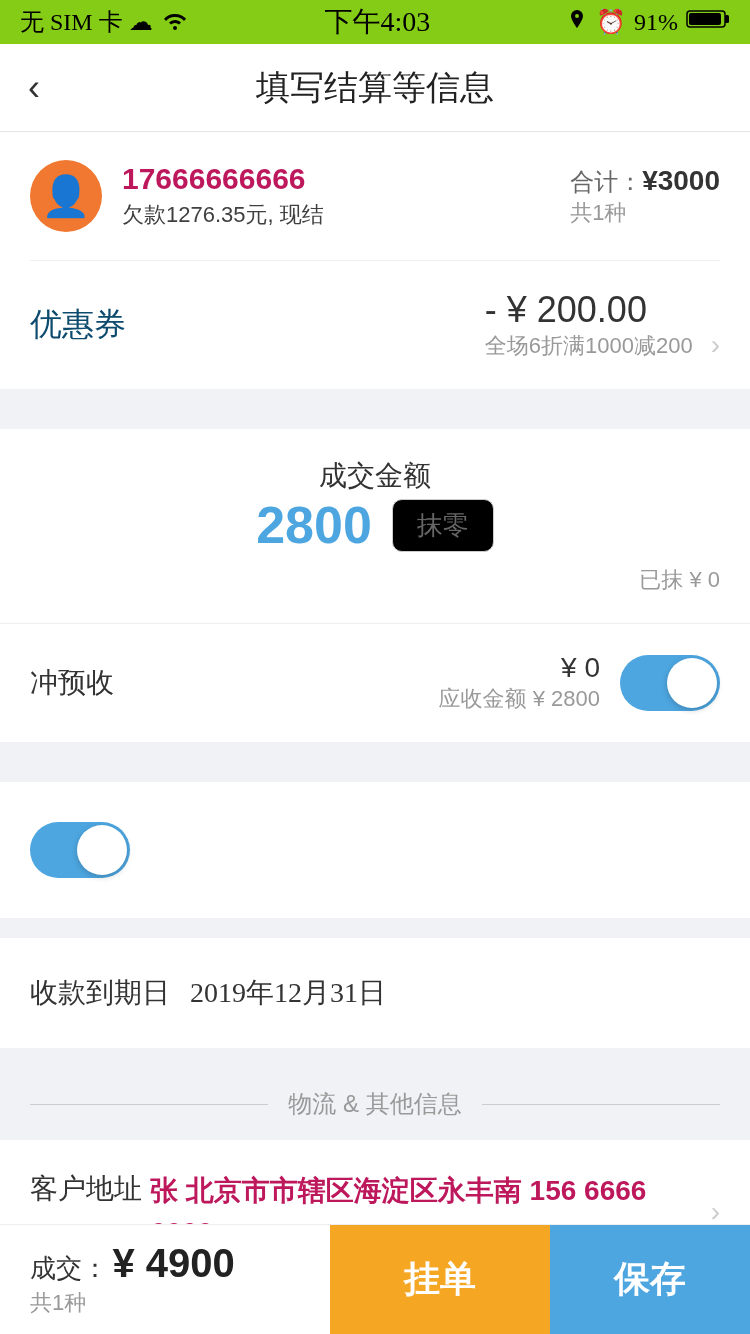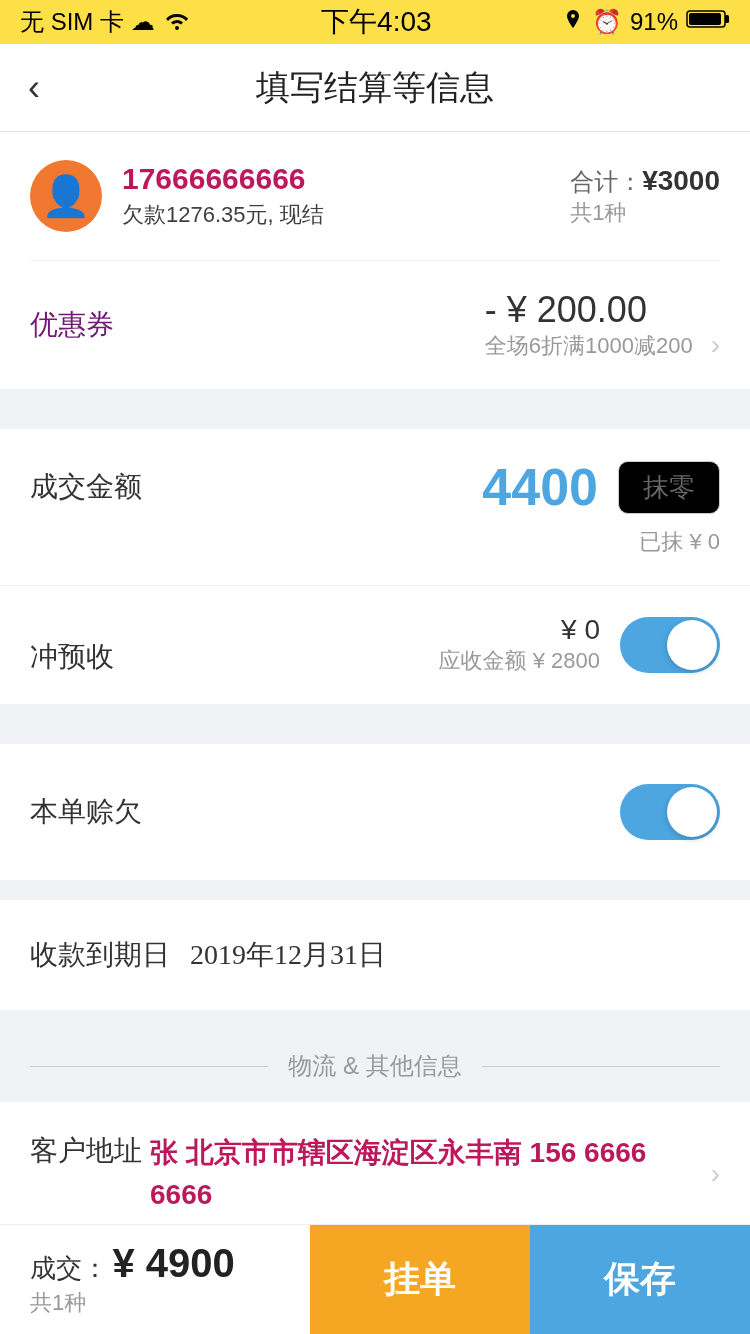--- a/index.html
+++ b/index.html
@@ -10,26 +10,27 @@
       width: 750px;
       min-height: 1334px;
       position: relative;
       overflow-x: hidden;
     }
 
     
     .status-bar {
       width: 750px;
       height: 44px;
-      background: #fde047;
+      background: #84cc16;
       display: flex;
       align-items: center;
       justify-content: space-between;
       padding: 16px 20px;
       font-size: 26px;
+      font-family: Liberation Serif, serif;
     }
     .status-left {
       display: flex;
       align-items: center;
       gap: 8px;
       font-size: 24px;
       color: #000;
     }
     .status-center {
       font-size: 28px;
@@ -137,22 +138,22 @@
 
     
     .coupon-row {
       background: #fff;
       padding: 28px 30px;
       display: flex;
       align-items: center;
       justify-content: space-between;
     }
     .coupon-label {
-      font-size: 28px;
-      color: #701a75;
+      font-size: 32px;
+      color: #0c4a6e;
     }
     .coupon-right {
       display: flex;
       align-items: flex-end;
       gap: 10px;
     }
     .coupon-discount {
       font-size: 36px;
       color: #333;
       font-weight: 500;
@@ -177,20 +178,21 @@
     
     .amount-section {
       background: #fff;
       padding: 28px 30px;
     }
     .amount-row {
       display: flex;
       align-items: center;
       justify-content: space-between;
       margin-bottom: 10px;
+      flex-direction: column;
     }
     .amount-label {
       font-size: 28px;
       color: #333;
     }
     .amount-right {
       display: flex;
       align-items: center;
       gap: 20px;
     }
@@ -215,21 +217,21 @@
     }
 
     
     .prereceive-section {
       background: #fff;
       padding: 28px 30px;
       border-top: 1px solid #eee;
     }
     .prereceive-row {
       display: flex;
-      align-items: flex-end;
+      align-items: center;
       justify-content: space-between;
     }
     .prereceive-label {
       font-size: 28px;
       color: #333;
     }
     .prereceive-right {
       display: flex;
       align-items: center;
       gap: 20px;
@@ -389,21 +391,21 @@
       background: #f5a623;
       display: flex;
       align-items: center;
       justify-content: center;
       font-size: 36px;
       color: #fff;
       font-weight: 600;
       cursor: pointer;
     }
     .bottom-btn-save {
-      width: 220px;
+      width: 200px;
       height: 110px;
       background: #4da6e0;
       display: flex;
       align-items: center;
       justify-content: center;
       font-size: 36px;
       color: #fff;
       font-weight: 600;
       cursor: pointer;
     }
@@ -477,21 +479,21 @@
   </div>
 </div>
 
 <div class="grey-sep"></div>
 
 <div class="card">
   <div class="amount-section">
     <div class="amount-row">
       <span class="amount-label">成交金额</span>
       <div class="amount-right">
-        <span class="amount-value">4400</span>
+        <span class="amount-value">2800</span>
         <button class="round-btn">抹零</button>
       </div>
     </div>
     <div class="amount-sub">已抹  ¥ 0</div>
   </div>
 
   <div class="prereceive-section">
     <div class="prereceive-row">
       <span class="prereceive-label">冲预收</span>
       <div class="prereceive-right">
@@ -504,21 +506,20 @@
         </div>
       </div>
     </div>
   </div>
 </div>
 
 <div class="grey-sep"></div>
 
 <div class="debit-section">
   <div class="debit-row">
-    <span class="debit-label">本单赊欠</span>
     <div class="toggle">
       <div class="toggle-knob"></div>
     </div>
   </div>
 </div>
 
 <div class="duedate-section">
   <div class="duedate-row">
     <span class="duedate-label">收款到期日</span>
     <span class="duedate-value">2019年12月31日</span>

